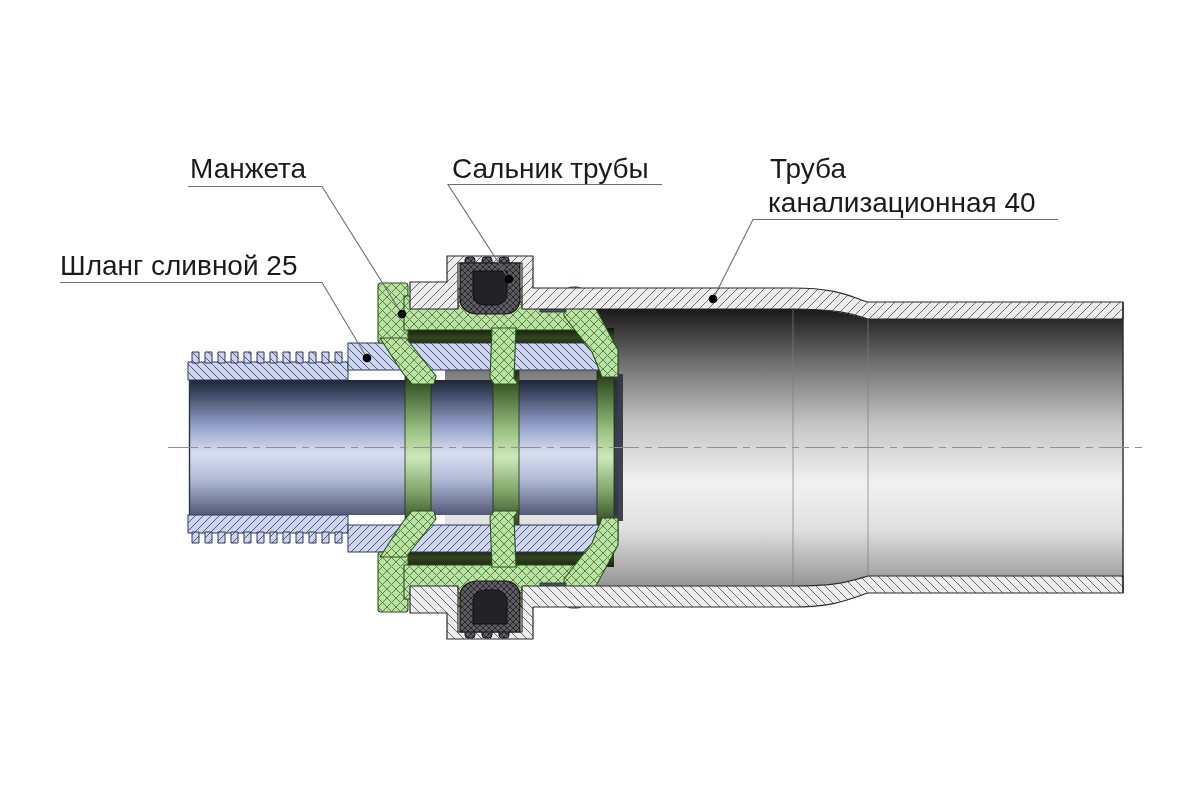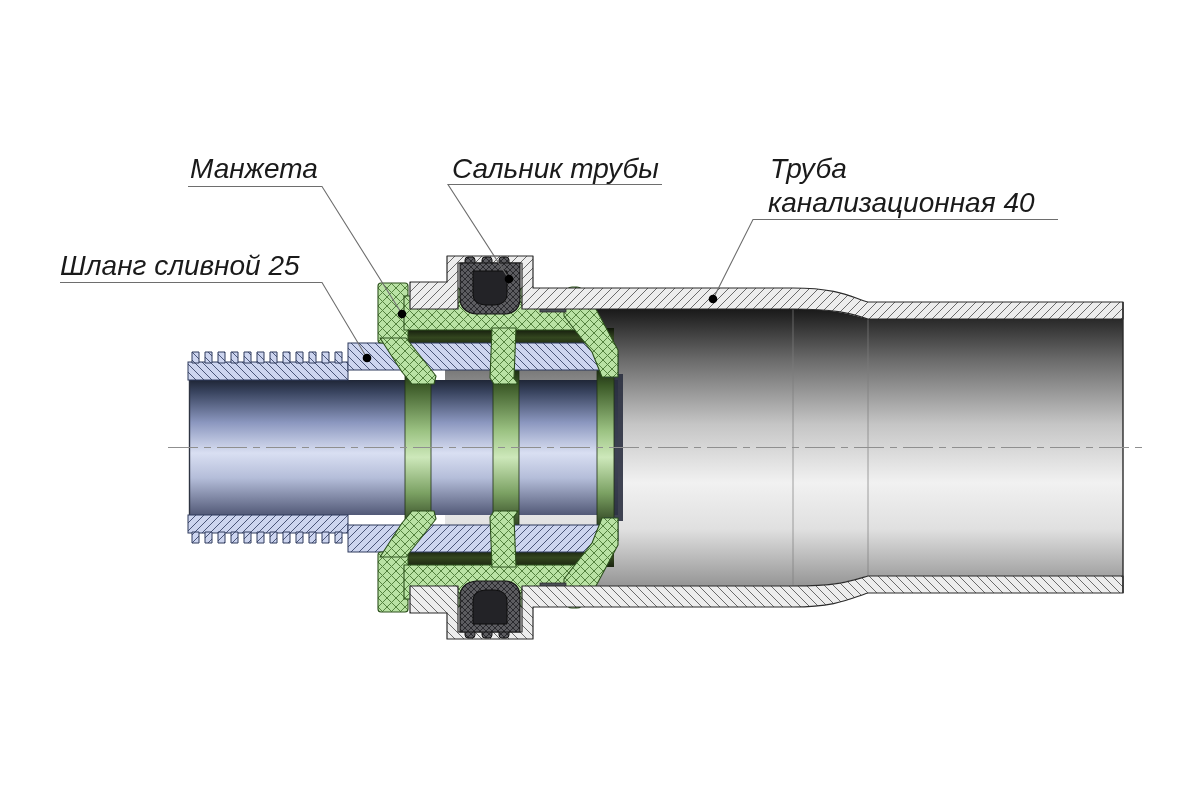--- a/index.html
+++ b/index.html
@@ -1,17 +1,17 @@
 <!DOCTYPE html>
 <html><head>
 <meta charset="utf-8">
 <style>
   html,body{margin:0;padding:0;background:#fff;}
   .stage{position:relative;width:1200px;height:800px;background:#ffffff;overflow:hidden;
-         font-family:"Liberation Sans", sans-serif;font-style:italic;}
+         font-family:"Liberation Sans", sans-serif;}
   .lbl{font-family:"Liberation Sans", sans-serif;font-size:28px;fill:#1a1a1a;}
   svg{display:block;}
 </style>
 </head>
 <body>
 
 <div class="stage">
 <svg width="1200" height="800" viewBox="0 0 1200 800">
   <defs>
     <pattern id="patGray" width="9" height="9" patternUnits="userSpaceOnUse">

